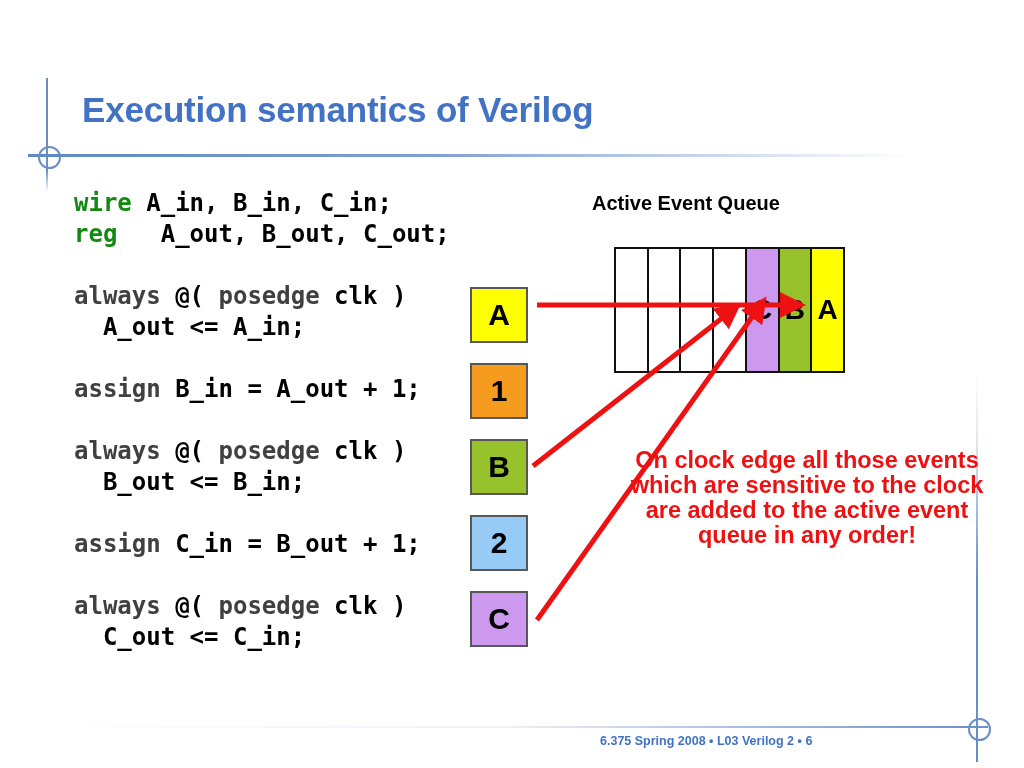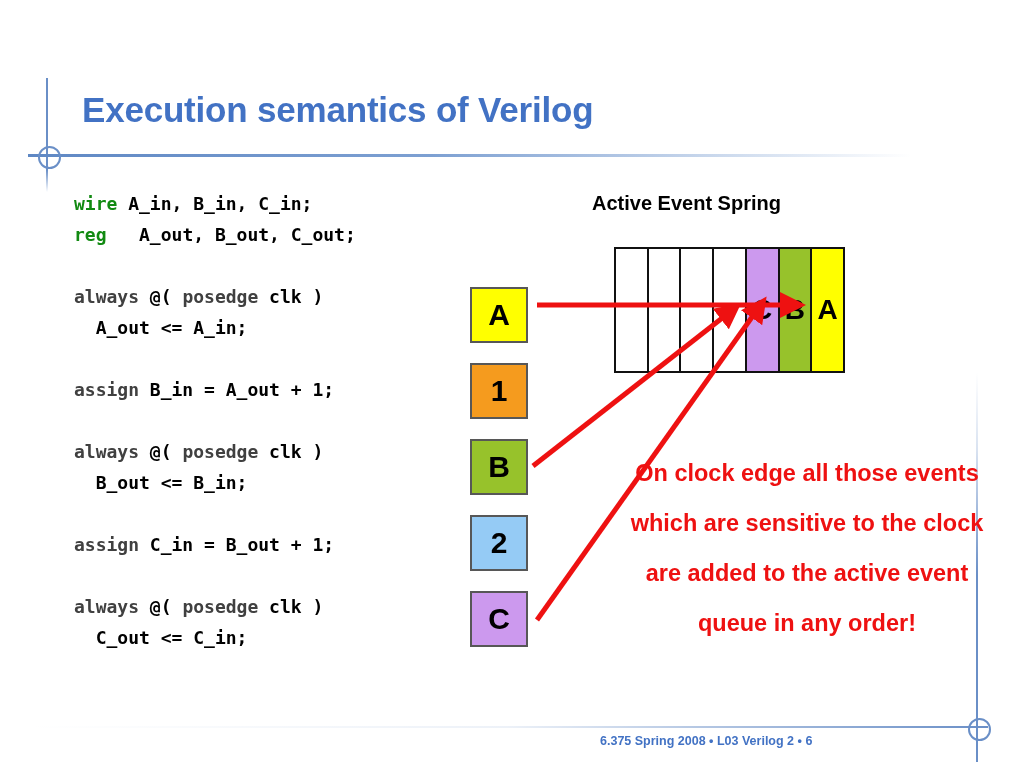--- a/index.html
+++ b/index.html
@@ -83,21 +83,21 @@
     letter-spacing: -0.2px;
     white-space: nowrap;
     margin-top: 24px;
   }
 
   
   #code-block {
     position: absolute;
     left: 74px; top: 188px;
     font-family: "DejaVu Sans Mono", "Liberation Mono", monospace;
-    font-size: 18px;
+    font-size: 24px;
     font-weight: bold;
     line-height: 31px;
     color: #000000;
     white-space: pre;
   }
   .code-line { height: 31px; white-space: pre; }
   .code-line.blank { height: 31px; }
   .kw-green  { color: #128a12; }
   .kw-blue   { color: #404040; }
   .kw-plain  { color: #000000; }
@@ -160,21 +160,21 @@
   }
 
   
   #callout-text {
     position: absolute;
     left: 622px; top: 448px;
     width: 370px;
     text-align: center;
     font-size: 23.5px;
     font-weight: bold;
-    line-height: 50px;
+    line-height: 25px;
     color: #ee1111;
   }
 
   
   #footer {
     position: absolute;
     left: 600px; top: 734px;
     width: 360px;
     text-align: left;
     font-size: 12.5px;
@@ -213,21 +213,21 @@
       <span>B</span>
     </div>
     <div class="eventbox" style="left: 470px; top: 515px; background: rgb(149, 203, 245);">
       <span>2</span>
     </div>
     <div class="eventbox" style="left: 470px; top: 591px; background: rgb(204, 153, 238);">
       <span>C</span>
     </div>
   </div>
 
-<div id="queue-label">Active Event Spring</div>
+<div id="queue-label">Active Event Queue</div>
 <div id="queue-box">
     <div class="queue-cell" style="background: rgb(255, 255, 255);">
       <span></span>
     </div>
     <div class="queue-cell" style="background: rgb(255, 255, 255);">
       <span></span>
     </div>
     <div class="queue-cell" style="background: rgb(255, 255, 255);">
       <span></span>
     </div>

